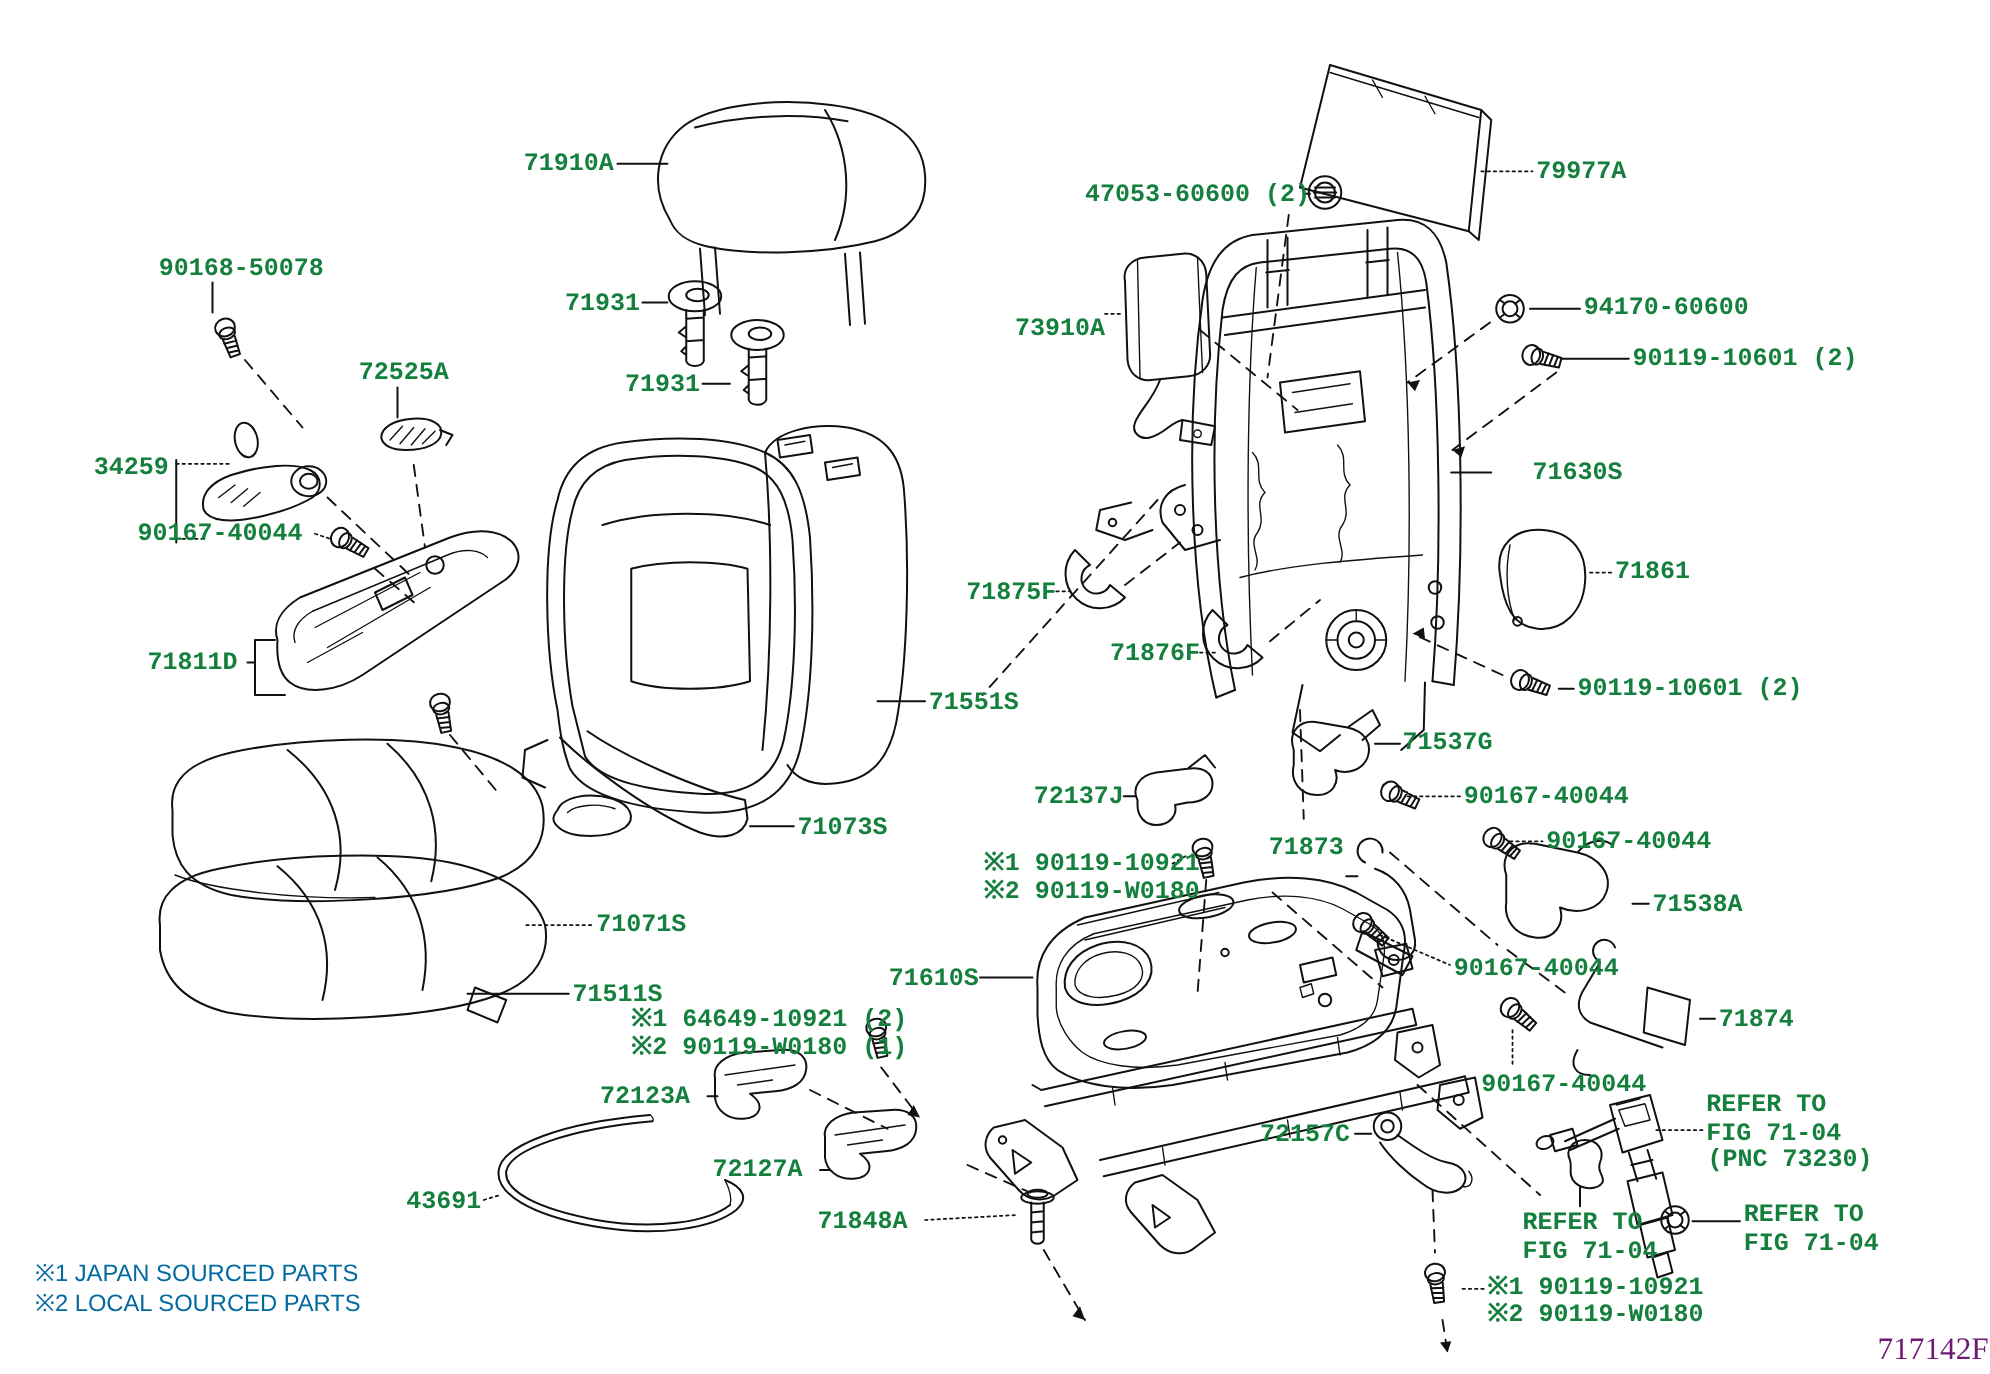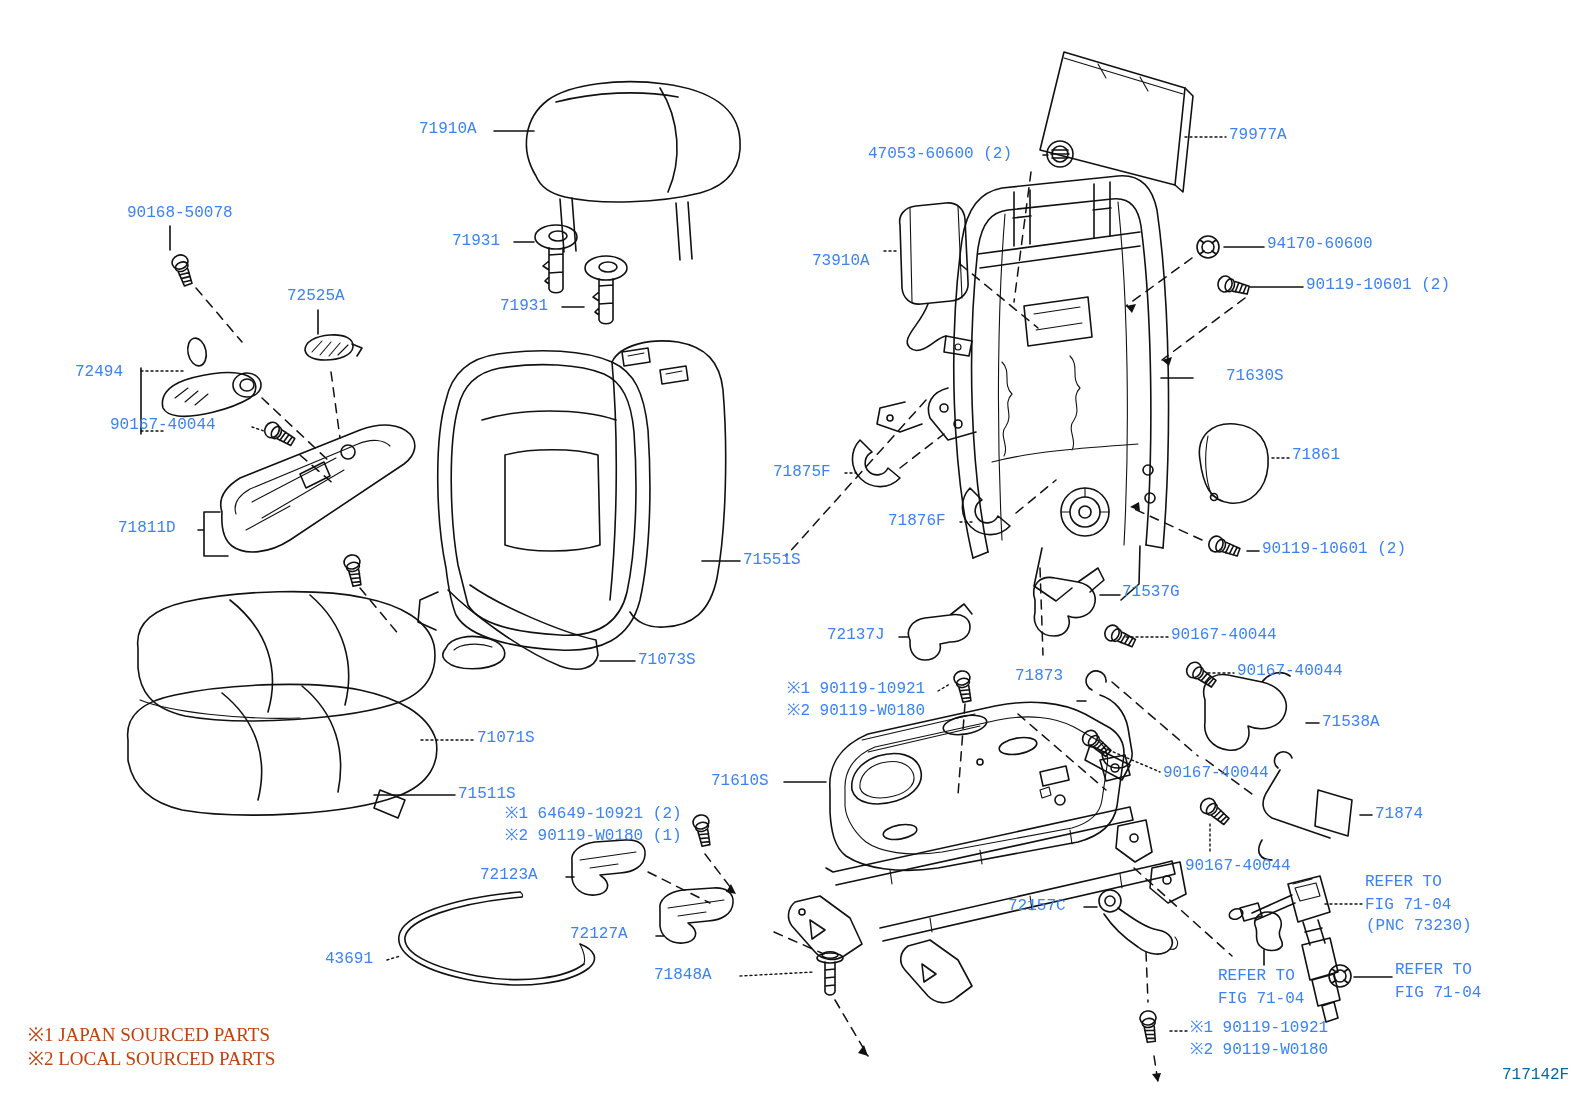--- a/index.html
+++ b/index.html
@@ -4,23 +4,23 @@
 <style>
   html,body{margin:0;padding:0;background:#fff;}
   .stage{position:relative;width:1592px;height:1099px;background:#ffffff;overflow:hidden;
          font-family:"Liberation Mono","DejaVu Sans Mono",monospace;}
   svg.art{position:absolute;left:0;top:0;}
   svg.art *{fill:none;stroke:#111;stroke-width:1.6;stroke-linecap:round;stroke-linejoin:round;}
   svg.art .dot{stroke-dasharray:2 3;stroke-width:1.4;}
   svg.art .dash{stroke-dasharray:9 7;stroke-width:1.5;}
   svg.art .thin{stroke-width:1.1;}
   svg.art .fillb{fill:#111;stroke:none;}
-  .plabel{position:absolute;font-weight:400;font-size:16px;line-height:1.05;color:#3b82f6;white-space:pre;}
-  .fnote{position:absolute;font-family:Liberation Serif, serif;font-size:19px;color:#c2410c;white-space:pre;margin-top:16px;}
-  .dnum{position:absolute;font-family:Liberation Mono, monospace;font-size:16px;color:#0369a1;}
+  .plabel{position:absolute;font-weight:700;font-size:20px;line-height:1.05;color:#15803d;white-space:pre;}
+  .fnote{position:absolute;font-family:Liberation Sans, sans-serif;font-size:19px;color:#0369a1;white-space:pre;}
+  .dnum{position:absolute;font-family:Liberation Serif, serif;font-size:25px;color:#701a75;}
 </style>
 </head>
 <body>
 
 <div class="stage">
 
 <svg class="art" width="1592" height="1099" viewBox="0 0 1592 1099">
   <defs>
     <g id="bolt">
       <ellipse cx="0" cy="0" rx="7" ry="8"></ellipse>
@@ -244,21 +244,21 @@
   </g>
 
   <g>
     <path class="dash" d="M196,288 L242,342 M331,372 L340,438 M262,398 L330,462 M300,455 L336,486 M360,588 L400,636 M1031,172 L1014,302 M1192,258 L1126,306 M1245,298 L1162,360 M960,264 L1038,328 M926,400 L786,556 M900,468 L944,434 M1016,513 L1056,480 M1202,540 L1130,507 M1040,568 L1043,655 M1018,714 L1106,790 M1112,682 L1198,756 M1206,760 L1256,797 M965,704 L958,795 M705,854 L734,892 M648,872 L710,903 M774,932 L824,954 M835,1000 L868,1056 M1134,868 L1232,956 M1146,952 L1148,1002 M1154,1056 L1158,1082"></path>
     <path class="fillb" d="M1126,306 l10,-2 l-4,9 Z M1162,360 l10,-3 l-3,9 Z M1130,507 l9,-5 l1,9 Z M736,894 l-10,-2 l5,-8 Z M1158,1082 l-6,-8 l9,-1 Z M868,1056 l-10,-3 l6,-8 Z"></path>
   </g>
 </svg>
 
 <div class="plabel" style="left:127px;top:205px">90168-50078</div>
 <div class="plabel" style="left:287px;top:288px">72525A</div>
-<div class="plabel" style="left:75px;top:364px">72494</div>
+<div class="plabel" style="left:75px;top:364px">34259</div>
 <div class="plabel" style="left:110px;top:417px">90167-40044</div>
 <div class="plabel" style="left:118px;top:520px">71811D</div>
 <div class="plabel" style="left:419px;top:121px">71910A</div>
 <div class="plabel" style="left:452px;top:233px">71931</div>
 <div class="plabel" style="left:500px;top:298px">71931</div>
 <div class="plabel" style="left:868px;top:146px">47053-60600 (2)</div>
 <div class="plabel" style="left:1229px;top:127px">79977A</div>
 <div class="plabel" style="left:812px;top:253px">73910A</div>
 <div class="plabel" style="left:1267px;top:236px">94170-60600</div>
 <div class="plabel" style="left:1306px;top:277px">90119-10601 (2)</div>

